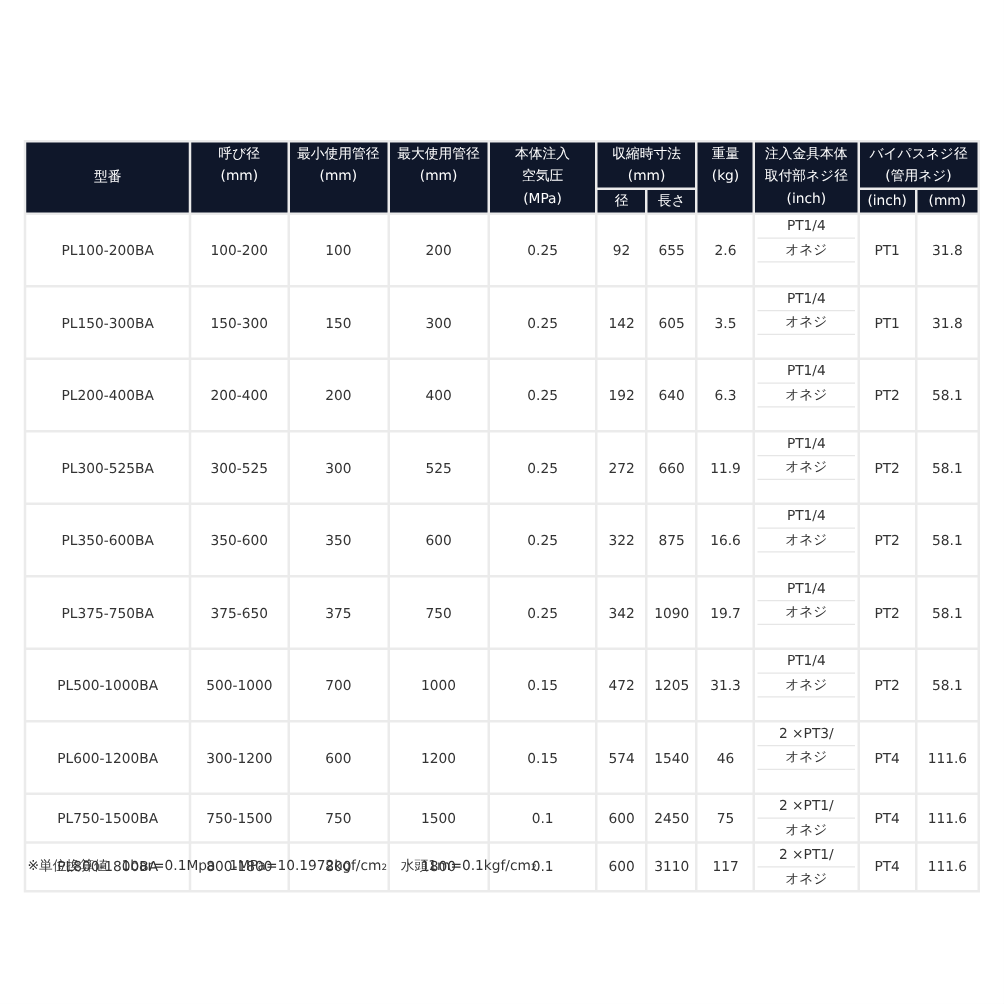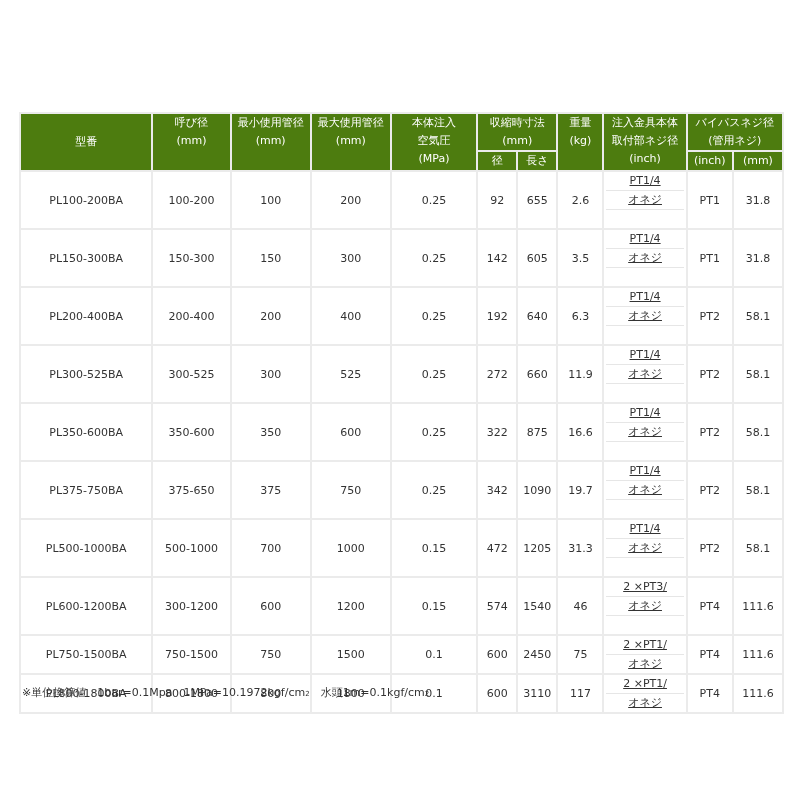--- a/index.html
+++ b/index.html
@@ -1,26 +1,26 @@
 <!DOCTYPE html>
 <html><head>
   <meta charset="utf-8">
   <style>
     html, body { margin: 0; padding: 0; background: #ffffff; }
     body { width: 803px; height: 803px; position: relative; overflow: hidden;
            font-family: "DejaVu Sans", "Liberation Sans", sans-serif; color: #333; }
     .title { position: absolute; left: 31px; top: 74px; font-size: 18px; font-weight: bold; color: #333; letter-spacing: 0.5px; margin-top: 48px; }
     table.spec { position: absolute; left: 19px; top: 112px; border-collapse: separate; border-spacing: 2px;
                  table-layout: fixed; width: 765px; background: #ebebeb; font-size: 11px; }
-    table.spec th { background: #4d7c0f; color: #fff; font-weight: normal; text-align: center;
+    table.spec th { background: #0f172a; color: #fff; font-weight: normal; text-align: center;
                     line-height: 18px; padding: 0; vertical-align: top; margin-top: 45px; }
     table.spec th .ln { display: block; height: 18px; }
     table.spec td { background: #fff; text-align: center; vertical-align: middle; padding: 0; color: #333; }
     td.red { color: #c0392b; }
-    td.sub { padding: 0 !important; vertical-align: top !important; text-decoration: underline; }
+    td.sub { padding: 0 !important; vertical-align: top !important; }
     .subcell { height: 18px; line-height: 18px; border-bottom: 1px solid #e6e6e6; margin: 0 2px; }
     .subcell:last-child { border-bottom: none; }
     tr.r3 td { height: 53px; }
     tr.r2 td { height: 35px; }
     .notes { position: absolute; left: 22px; top: 684px; font-size: 11px; line-height: 18px; color: #333; }
     .notes sub { font-size: 7px; vertical-align: baseline; }
   </style>
 </head>
 <body>
 

